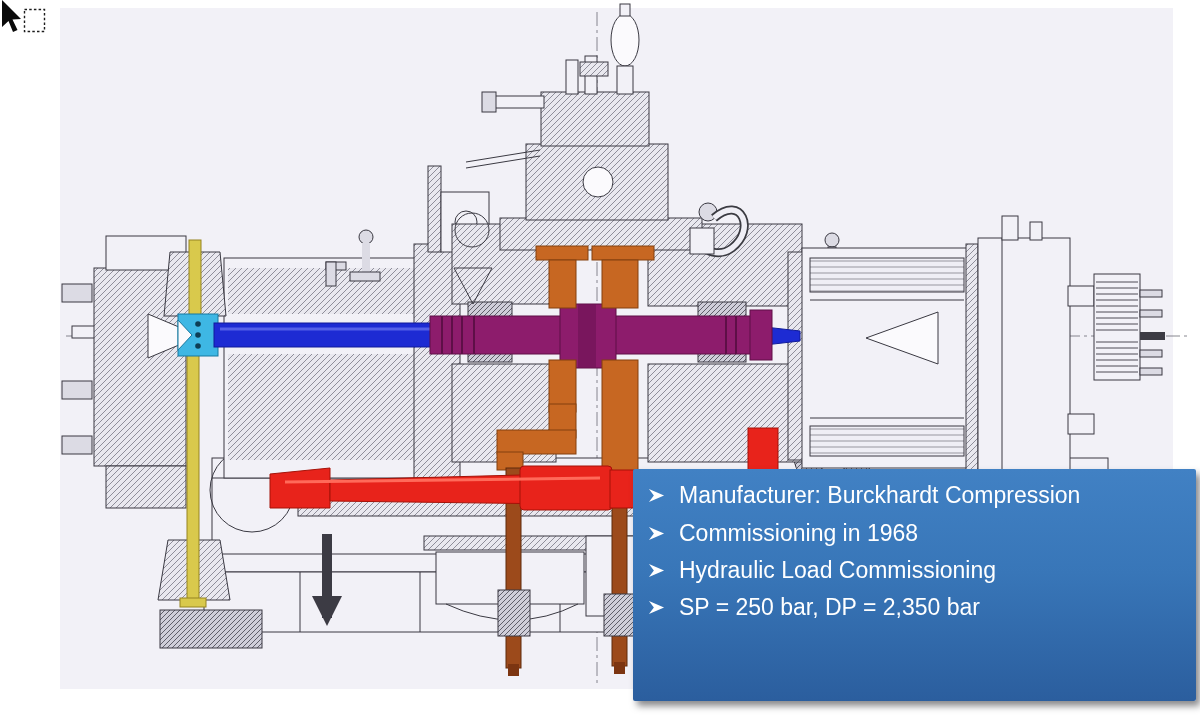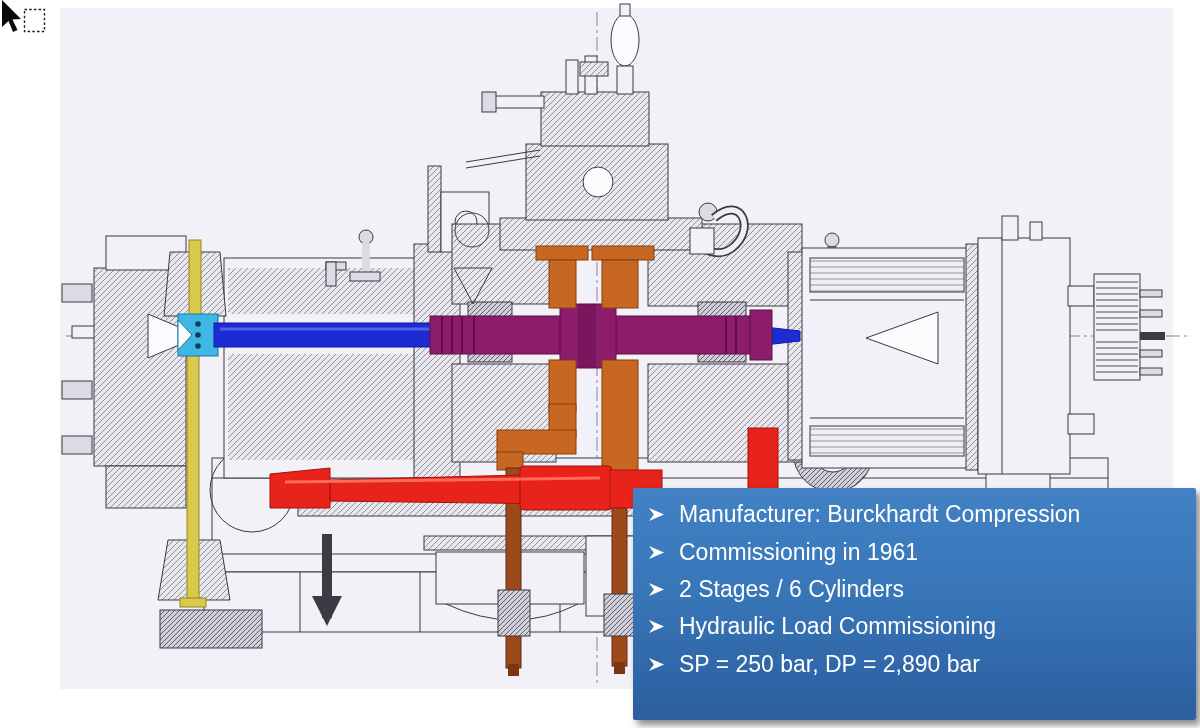--- a/index.html
+++ b/index.html
@@ -12,21 +12,21 @@
   .s0{stroke:#3a3942;stroke-width:1;fill:none;}
   .f0{fill:#f2f1f7;}
   .f1{fill:url(#h1);}
   .f2{fill:url(#h2);}
   .fs{fill:url(#hs);}
   .fw{fill:#fbfafd;}
   .fg{fill:#dcdbe4;}
   #drawing-svg{position:absolute;left:0;top:0;}
   
   .info-box{
-    position:absolute;left:633px;top:488px;width:563px;height:232px;
+    position:absolute;left:633px;top:469px;width:563px;height:232px;
     background:linear-gradient(180deg,#4181c4 0%,#3876b8 45%,#2b5e9e 100%);
     border-radius:2px;
     box-shadow:4px 5px 7px rgba(40,40,45,.55);
     padding:8px 8px 0 15px;box-sizing:border-box;
   }
   .info-box ul{list-style:none;margin:0;padding:0;}
   .info-box li{
     display:flex;align-items:center;height:37.4px;
     color:#ffffff;font-size:23px;white-space:nowrap;
   }
@@ -257,45 +257,37 @@
           </svg>
         </span>
       <span>Manufacturer: Burckhardt Compression</span>
     </li>
     <li>
       <span class="bullet">
           <svg width="17" height="17" viewBox="0 0 18 18">
             <polygon points="1,2 17,9 1,16 6.2,9" fill="#ffffff"></polygon>
           </svg>
         </span>
-      <span>Commissioning in 1961</span>
-    </li>
-    <li>
-      <span class="bullet">
-          <svg width="17" height="17" viewBox="0 0 18 18">
-            <polygon points="1,2 17,9 1,16 6.2,9" fill="#ffffff"></polygon>
-          </svg>
-        </span>
-      <span>2 Stages / 6 Cylinders</span>
+      <span>Commissioning in 1968</span>
     </li>
     <li>
       <span class="bullet">
           <svg width="17" height="17" viewBox="0 0 18 18">
             <polygon points="1,2 17,9 1,16 6.2,9" fill="#ffffff"></polygon>
           </svg>
         </span>
       <span>Hydraulic Load Commissioning</span>
     </li>
     <li>
       <span class="bullet">
           <svg width="17" height="17" viewBox="0 0 18 18">
             <polygon points="1,2 17,9 1,16 6.2,9" fill="#ffffff"></polygon>
           </svg>
         </span>
-      <span>SP = 250 bar, DP = 2,890 bar</span>
+      <span>SP = 250 bar, DP = 2,350 bar</span>
     </li>
   </ul>
 </div>
 
 <svg class="cursor" viewBox="0 0 52 68">
   <polygon points="2,0 2,27 8.5,21 13,32 17.5,30 12.5,19.5 21,19" fill="#0a0a0a"></polygon>
   <rect x="24.5" y="9.5" width="20" height="22" fill="none" stroke="#1c1c1c" stroke-width="1.4" stroke-dasharray="2.5 2.2"></rect>
 </svg>
 
 </body></html>

